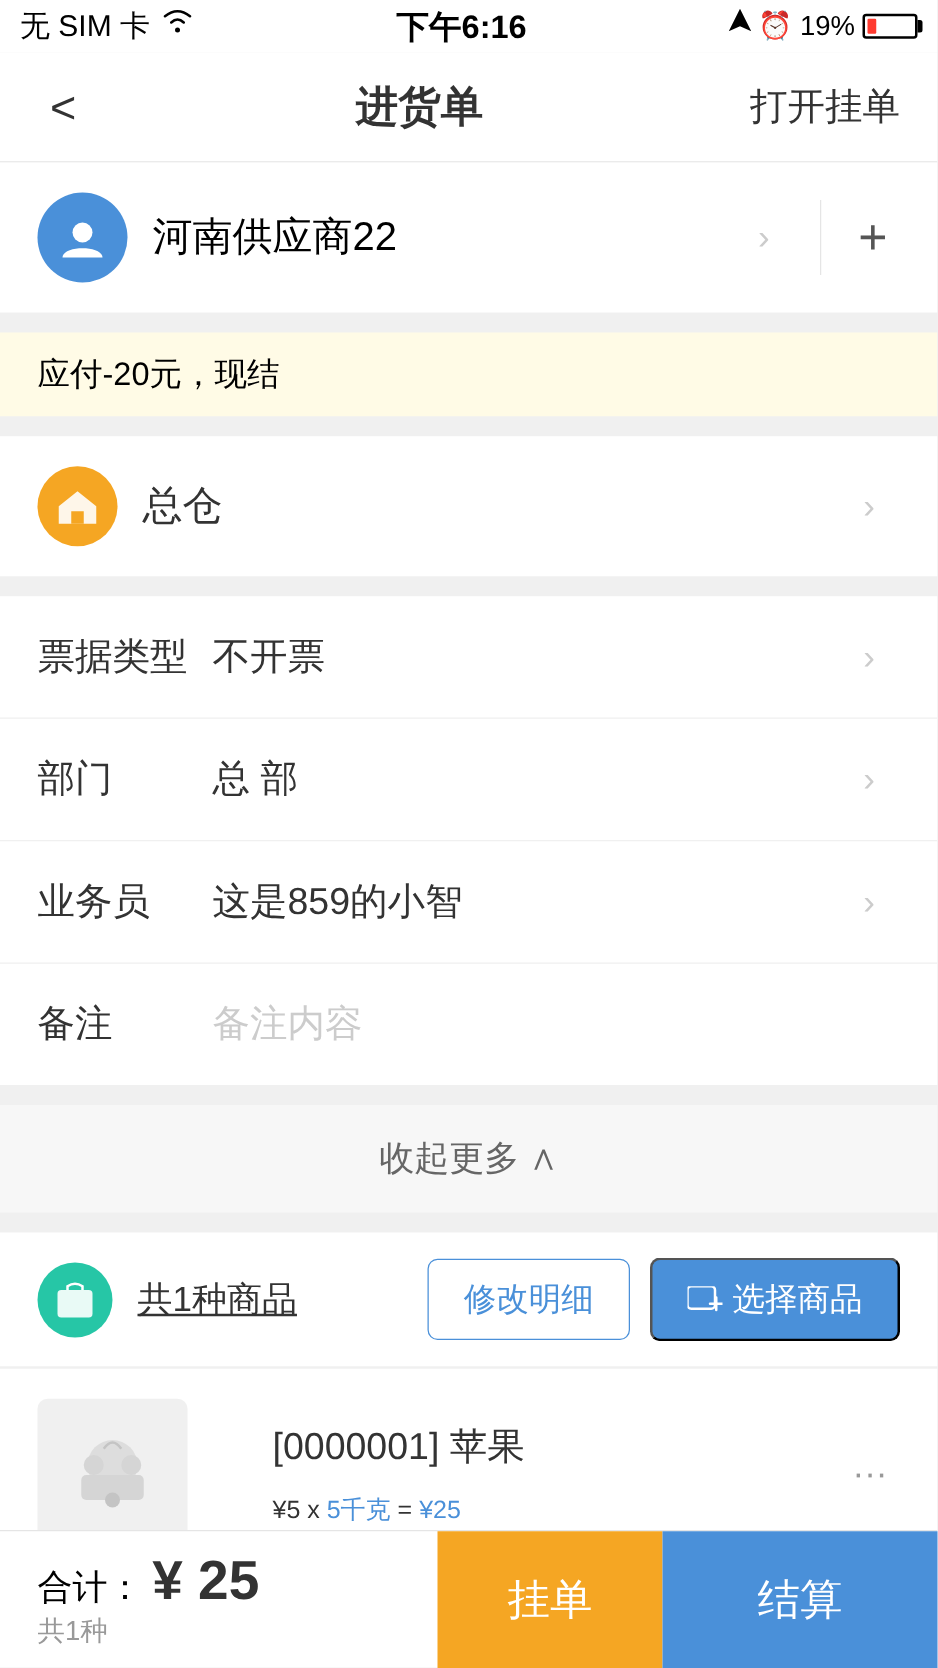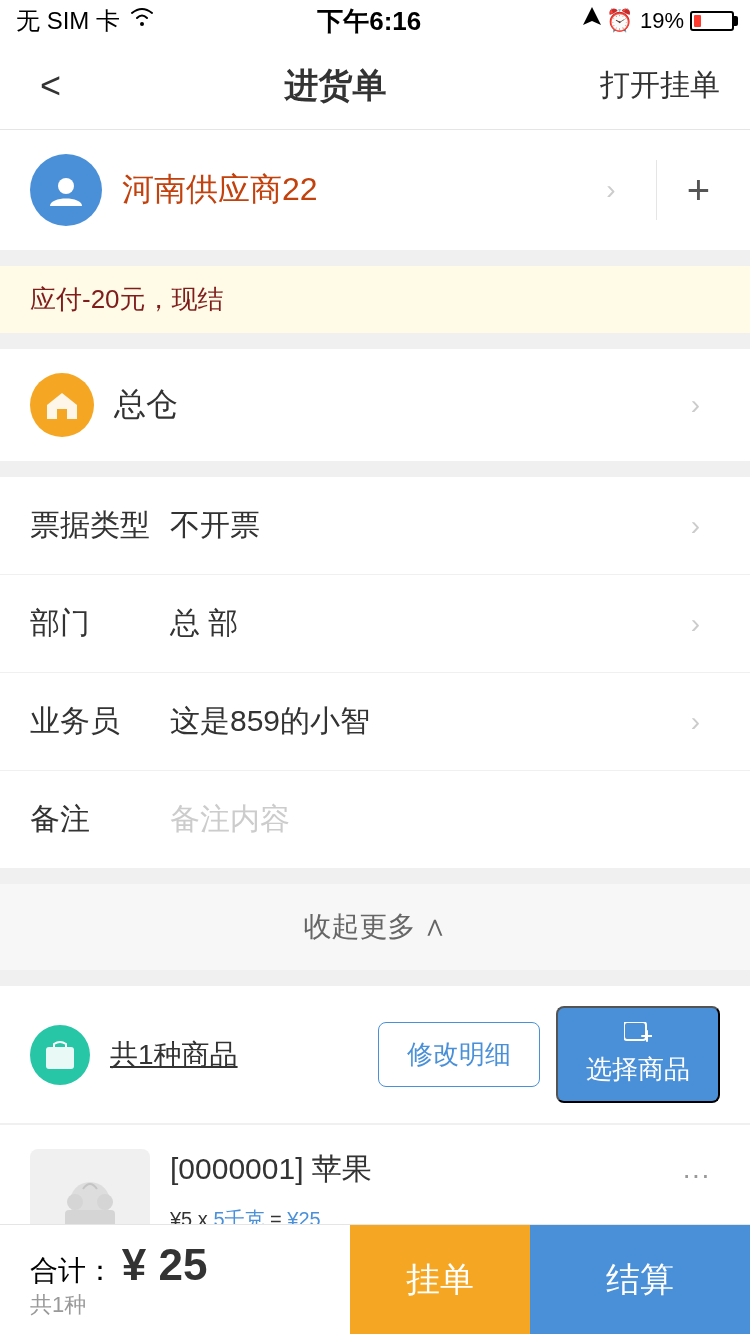--- a/index.html
+++ b/index.html
@@ -102,21 +102,21 @@
       border-radius: 50%;
       background: #4a90d9;
       display: flex; align-items: center; justify-content: center;
       margin-right: 20px;
       flex-shrink: 0;
     }
     .supplier-avatar svg { width: 40px; height: 40px; }
     .supplier-name {
       flex: 1;
       font-size: 32px;
-      color: #c2410c;
+      color: #000000;
     }
     .chevron-right {
       color: #ccc;
       font-size: 28px;
       margin-right: 20px;
     }
     .divider-v {
       width: 1px;
       height: 60px;
       background: #e5e5e5;
@@ -127,21 +127,21 @@
       color: #555;
       cursor: pointer;
       padding: 0 10px;
     }
 
     
     .notice-bar {
       background: #fffbe6;
       padding: 16px 30px;
       font-size: 26px;
-      color: #7f1d1d;
+      color: #000000;
       margin-bottom: 16px;
     }
 
     
     .warehouse-row {
       display: flex;
       align-items: center;
       padding: 24px 30px;
       background: #fff;
     }
@@ -234,30 +234,30 @@
     .btn-fill {
       background: #4a90d9;
       color: #fff;
       padding: 14px 28px;
       border-radius: 8px;
       font-size: 26px;
       cursor: pointer;
       display: flex;
       align-items: center;
       gap: 8px;
-      flex-direction: column;
     }
 
     
     .product-item {
       background: #fff;
       padding: 24px 30px;
       display: flex;
-      align-items: flex-start;
-      margin-bottom: 16px;
+      align-items: center;
+      margin-bottom: 16px;
+      gap: 48px;
     }
     .product-thumb {
       width: 120px; height: 120px;
       background: #f0f0f0;
       border-radius: 8px;
       margin-right: 20px;
       display: flex; align-items: center; justify-content: center;
       flex-shrink: 0;
       overflow: hidden;
     }

